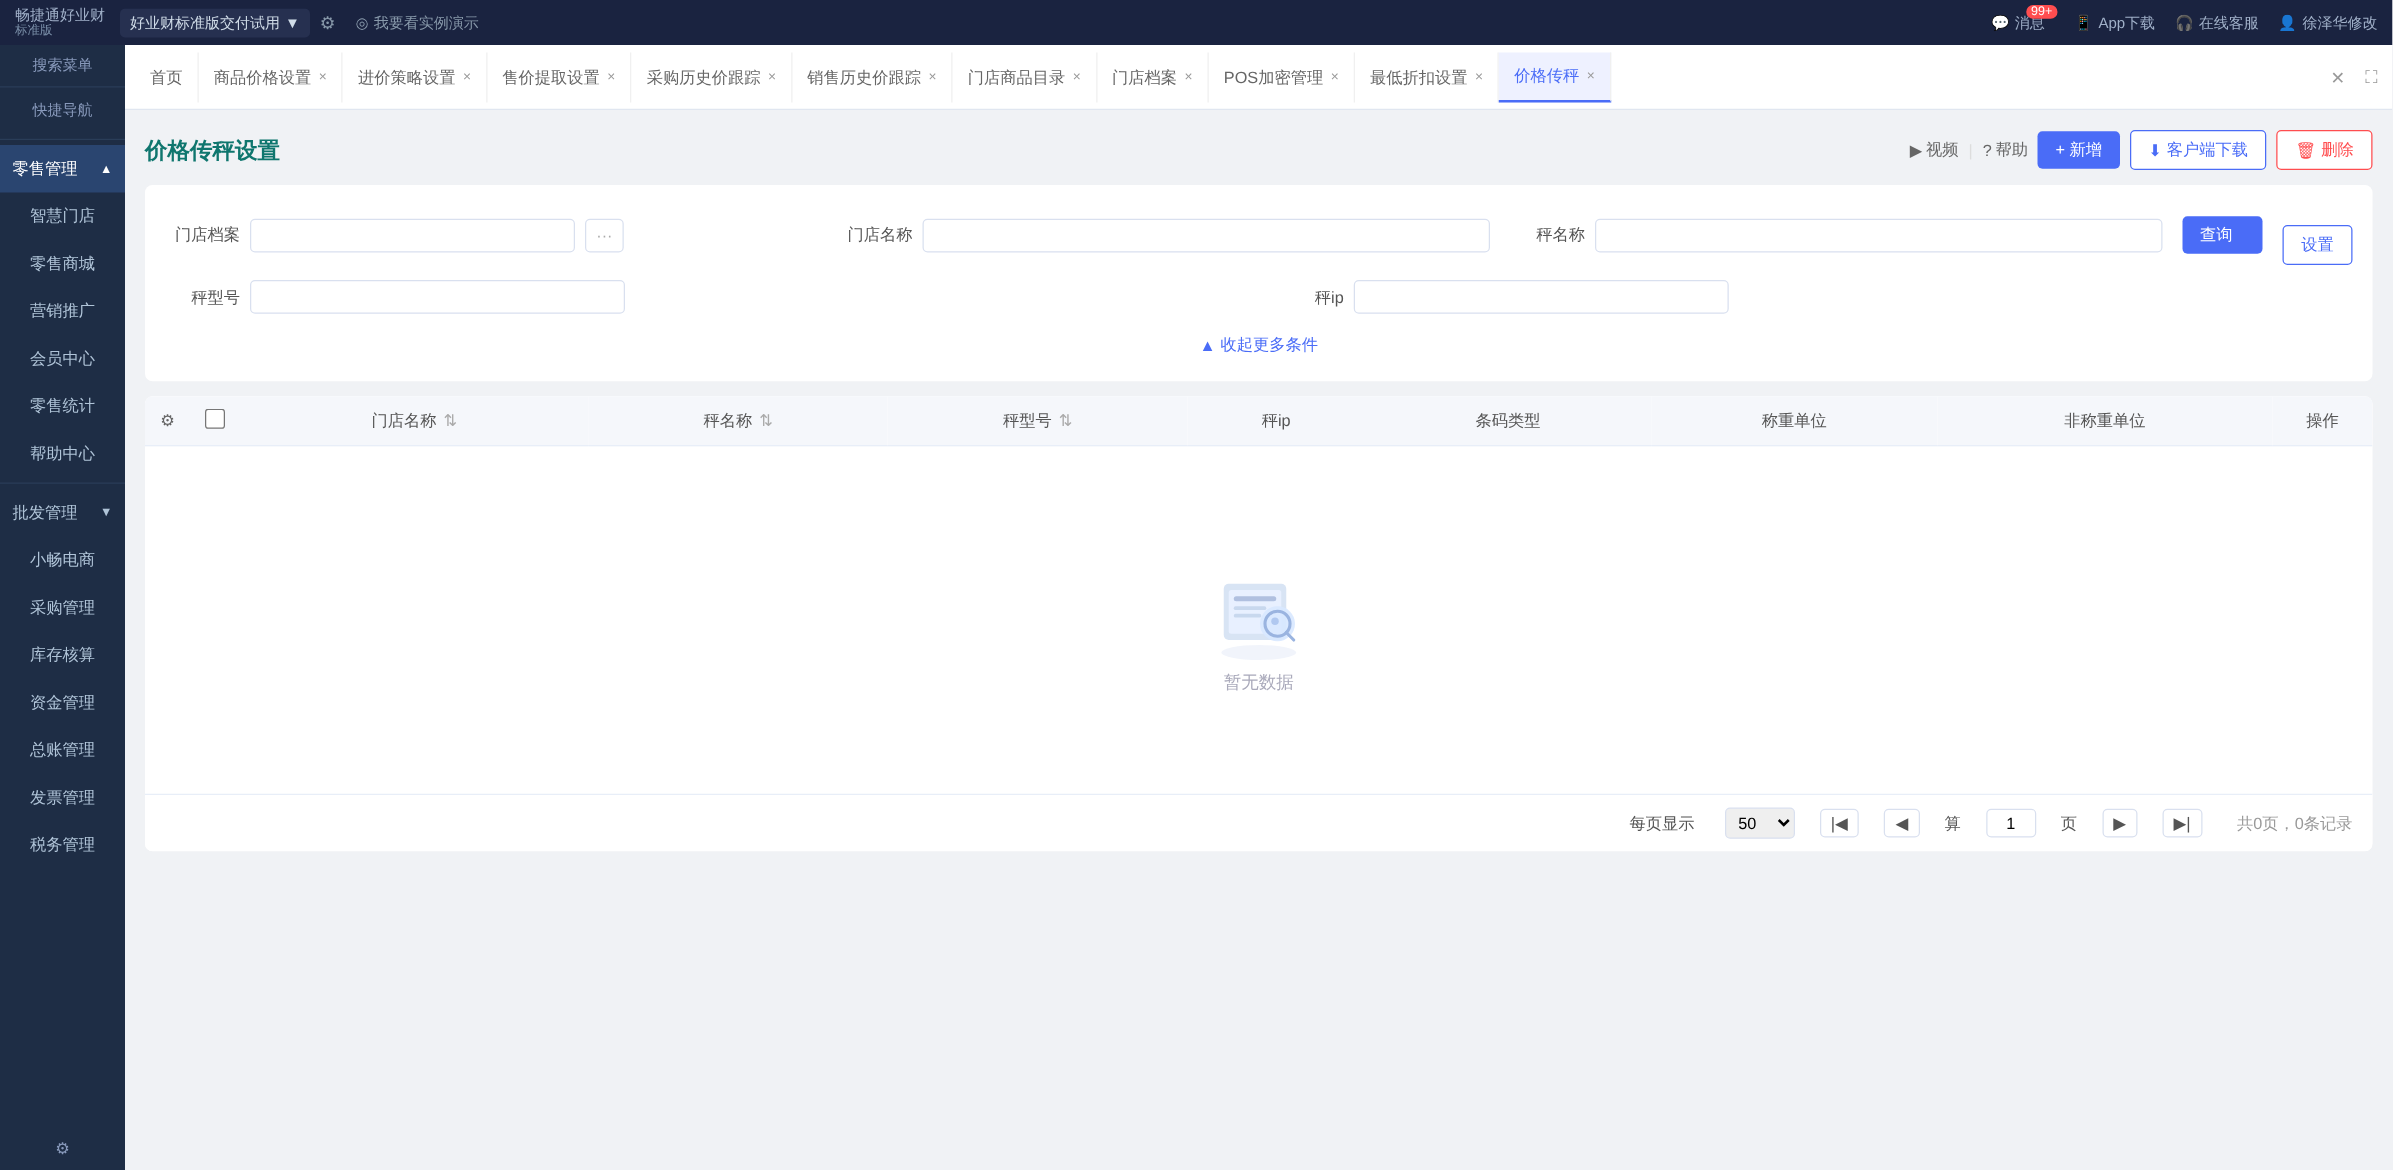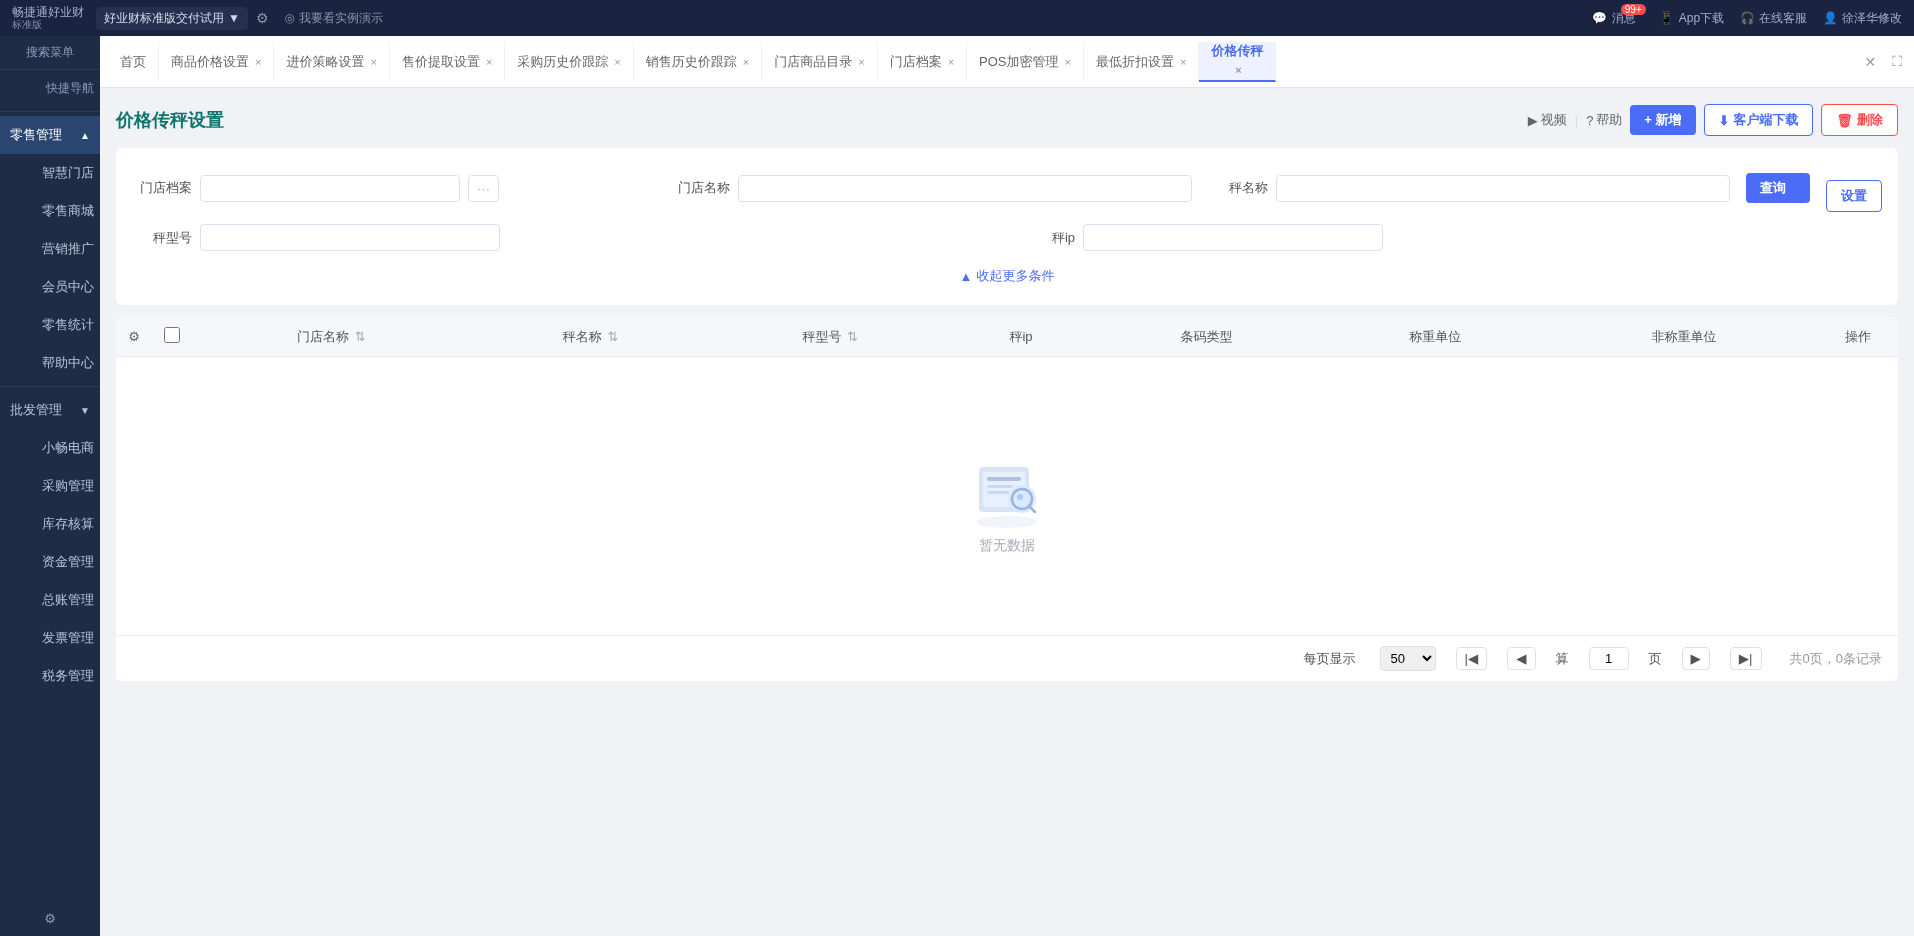--- a/index.html
+++ b/index.html
@@ -24,53 +24,53 @@
 
     
     .main-layout { display: flex; height: calc(100vh - 36px); }
 
     
     .sidebar {
       width: 100px; background: #1e2d45; color: #c8d8e8; display: flex; flex-direction: column; flex-shrink: 0; overflow-y: auto;
     }
     .sidebar-search { padding: 8px; text-align: center; font-size: 12px; color: #8899bb; cursor: pointer; border-bottom: 1px solid #2a3d58; }
     .sidebar-item {
-      display: flex; align-items: center; justify-content: flex-end; padding: 10px 6px; font-size: 13px; cursor: pointer; text-align: center; color: #b0c4d8; white-space: nowrap;
+      display: flex; align-items: center; justify-content: center; padding: 10px 6px; font-size: 13px; cursor: pointer; text-align: center; color: #b0c4d8; white-space: nowrap;
     }
     .sidebar-item.active { background: #2a4570; color: #fff; }
     .sidebar-item.has-arrow { justify-content: space-between; padding: 10px 10px; }
     .sidebar-divider { height: 1px; background: #2a3d58; margin: 4px 0; }
     .sidebar-gear { display: flex; align-items: center; justify-content: center; padding: 10px; cursor: pointer; color: #8899bb; margin-top: auto; }
 
     
     .content-area { flex: 1; display: flex; flex-direction: column; overflow: hidden; background: #f0f2f5; }
 
     
     .tab-bar {
       display: flex; align-items: center; background: #fff; border-bottom: 1px solid #e0e6f0; height: 52px; padding: 0 8px; overflow-x: auto; flex-shrink: 0;
     }
     .tab-bar::-webkit-scrollbar { height: 3px; }
     .tab-item {
       display: flex; align-items: center; gap: 4px; padding: 0 12px; height: 40px; font-size: 13px; cursor: pointer; color: #666; white-space: nowrap; border-right: 1px solid #f0f0f0; flex-shrink: 0;
     }
-    .tab-item.active { color: #4a6cf7; background: #eef1ff; font-weight: 700; flex-direction: column; }
+    .tab-item.active { color: #4a6cf7; background: #eef1ff; font-weight: 400; }
     .tab-item .tab-close { color: #999; font-size: 11px; margin-left: 2px; }
     .tab-bar-right { margin-left: auto; display: flex; align-items: center; gap: 8px; }
     .tab-bar-right .icon-btn { cursor: pointer; color: #999; font-size: 14px; padding: 2px 4px; }
 
     
     .page-content { flex: 1; overflow-y: auto; padding: 16px; }
 
     
     .page-header { display: flex; align-items: center; justify-content: space-between; margin-bottom: 12px; }
     .page-title { font-size: 18px; font-weight: 600; color: #0f766e; }
     .page-actions { display: flex; align-items: center; gap: 8px; }
     .action-link { display: flex; align-items: center; gap: 3px; color: #666; font-size: 13px; cursor: pointer; }
     .divider-v { color: #ddd; }
-    .btn { display: flex; align-items: center; gap: 4px; padding: 6px 14px; border-radius: 4px; font-size: 13px; cursor: pointer; border: none; font-weight: bold; }
+    .btn { display: flex; align-items: center; gap: 4px; padding: 6px 14px; border-radius: 4px; font-size: 13px; cursor: pointer; border: none; }
     .btn-primary { background: #4a6cf7; color: #fff; }
     .btn-outline { background: #fff; color: #4a6cf7; border: 1px solid #4a6cf7; }
     .btn-danger { background: #fff; color: #ff4d4f; border: 1px solid #ff4d4f; }
 
     
     .search-panel { background: #fff; border-radius: 6px; padding: 16px; margin-bottom: 12px; }
     .search-row { display: flex; align-items: center; gap: 16px; margin-bottom: 12px; }
     .form-item { display: flex; align-items: center; gap: 8px; flex: 1; }
     .form-label { font-size: 13px; color: #555; white-space: nowrap; min-width: 60px; text-align: right; }
     .form-input {

